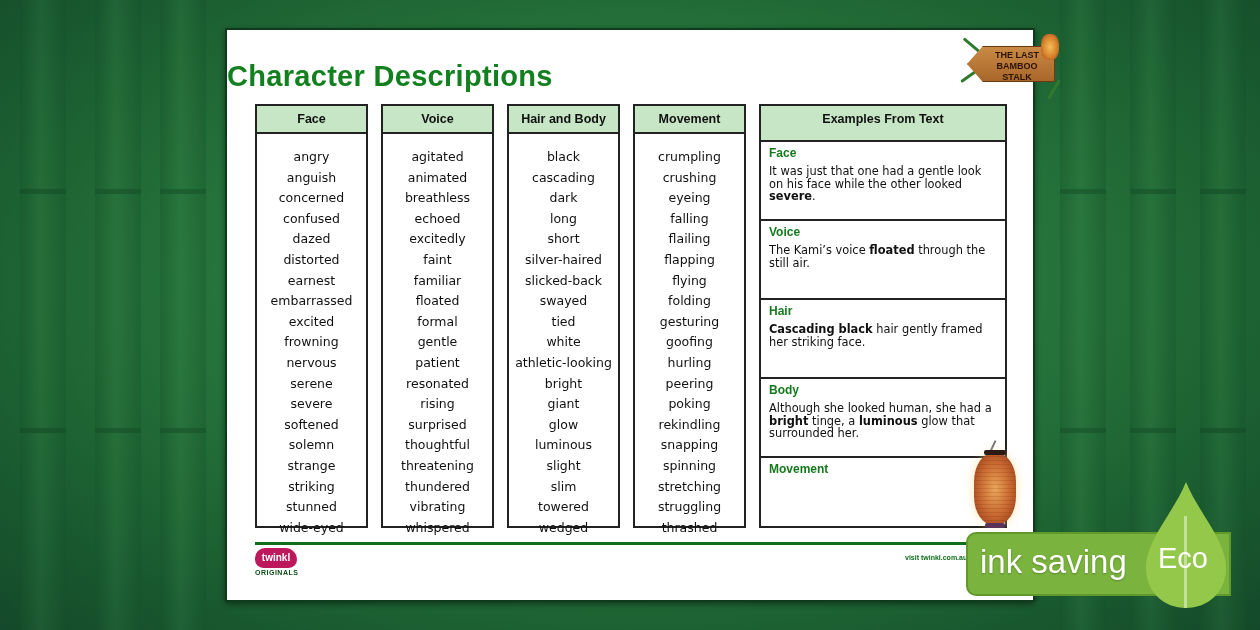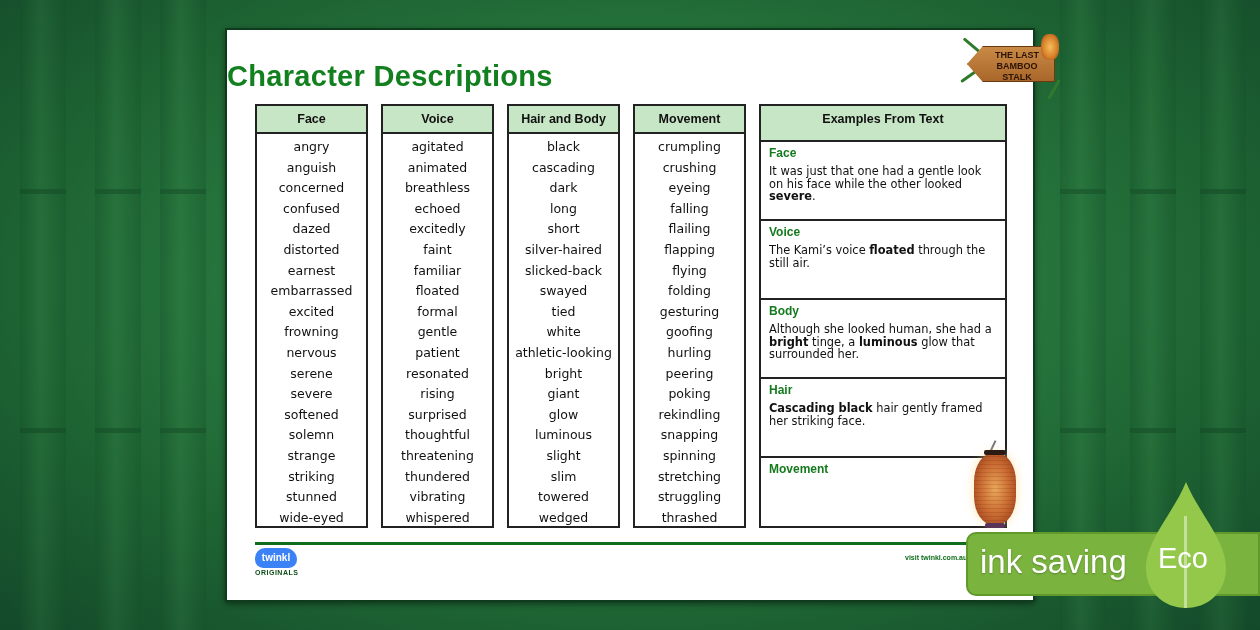--- a/index.html
+++ b/index.html
@@ -65,21 +65,21 @@
     border: 2px solid #222;
   }
   .col-head {
     height: 28px; line-height: 26px;
     background: #c7e6c6;
     border-bottom: 2px solid #222;
     text-align: center;
     font-family: "Liberation Sans", sans-serif;
     font-weight: bold; font-size: 12.5px; color: #111;
   }
-  .col-list { list-style: none; padding-top: 3px; }
+  .col-list { list-style: none; padding-top: 13px; }
   .col-list li {
     height: 20.6px; line-height: 20.6px;
     text-align: center;
     font-family: "DejaVu Sans", sans-serif;
     font-size: 12.5px; color: #111;
   }
 
   .examples {
     position: absolute; left: 532px; top: 74px; width: 248px; height: 424px;
     border: 2px solid #222;
@@ -134,36 +134,36 @@
     background: #5a3358; border-radius: 2px;
   }
 
   .footer-line {
     position: absolute; left: 28px; right: 0; top: 512px; height: 3px; background: #0f6d1c;
   }
   .logo {
     position: absolute; left: 28px; top: 518px; width: 46px; height: 32px;
   }
   .logo-cloud {
-    width: 42px; height: 20px; background: #3b82f6; border-radius: 12px 14px 10px 10px;
+    width: 42px; height: 20px; background: #be185d; border-radius: 12px 14px 10px 10px;
     color: #fff; text-align: center;
     font-family: "Liberation Sans", sans-serif; font-size: 10px; line-height: 20px; font-weight: bold;
   }
   .logo-sub {
     font-family: "Liberation Sans", sans-serif; font-size: 7px; font-weight: bold;
     color: #0c4d15; letter-spacing: 0.5px; margin-top: 1px;
   }
   .visit {
     position: absolute; left: 678px; top: 524px;
     font-family: "Liberation Sans", sans-serif; font-size: 7px; font-weight: bold;
     color: #0f6d1c;
   }
 
   .eco-banner {
-    position: absolute; left: 966px; top: 532px; width: 294px; height: 64px;
+    position: absolute; left: 966px; top: 532px; width: 265px; height: 64px;
     background: #7ab33e;
     border: 2px solid #5f9a2a;
     border-radius: 10px 0 0 10px;
   }
   .eco-text {
     position: absolute; left: 12px; top: 9px;
     font-family: "Liberation Sans", sans-serif; font-size: 33px; color: #fff;
     text-shadow: 0 1px 2px rgba(0,0,0,0.25);
   }
   .eco-drop {
@@ -313,26 +313,26 @@
     <div class="ex-head">Examples From Text</div>
     <div class="ex-section">
       <div class="ex-label">Face</div>
       <div class="ex-text"><span>It was just that one had a gentle look on his face while the other looked </span><b>severe</b><span>.</span></div>
     </div>
     <div class="ex-section">
       <div class="ex-label">Voice</div>
       <div class="ex-text"><span>The Kami’s voice </span><b>floated</b><span> through the still air.</span></div>
     </div>
     <div class="ex-section">
+      <div class="ex-label">Hair</div>
+      <div class="ex-text"><b>Cascading black</b><span> hair gently framed her striking face.</span></div>
+    </div>
+    <div class="ex-section">
       <div class="ex-label">Body</div>
       <div class="ex-text"><span>Although she looked human, she had a </span><b>bright</b><span> tinge, a </span><b>luminous</b><span> glow that surrounded her.</span></div>
-    </div>
-    <div class="ex-section">
-      <div class="ex-label">Hair</div>
-      <div class="ex-text"><b>Cascading black</b><span> hair gently framed her striking face.</span></div>
     </div>
     <div class="ex-section">
       <div class="ex-label">Movement</div>
     </div>
   </div>
 
   <div class="lantern">
     <div class="lantern-hook"></div>
     <div class="lantern-body"></div>
     <div class="lantern-cap-top"></div>

